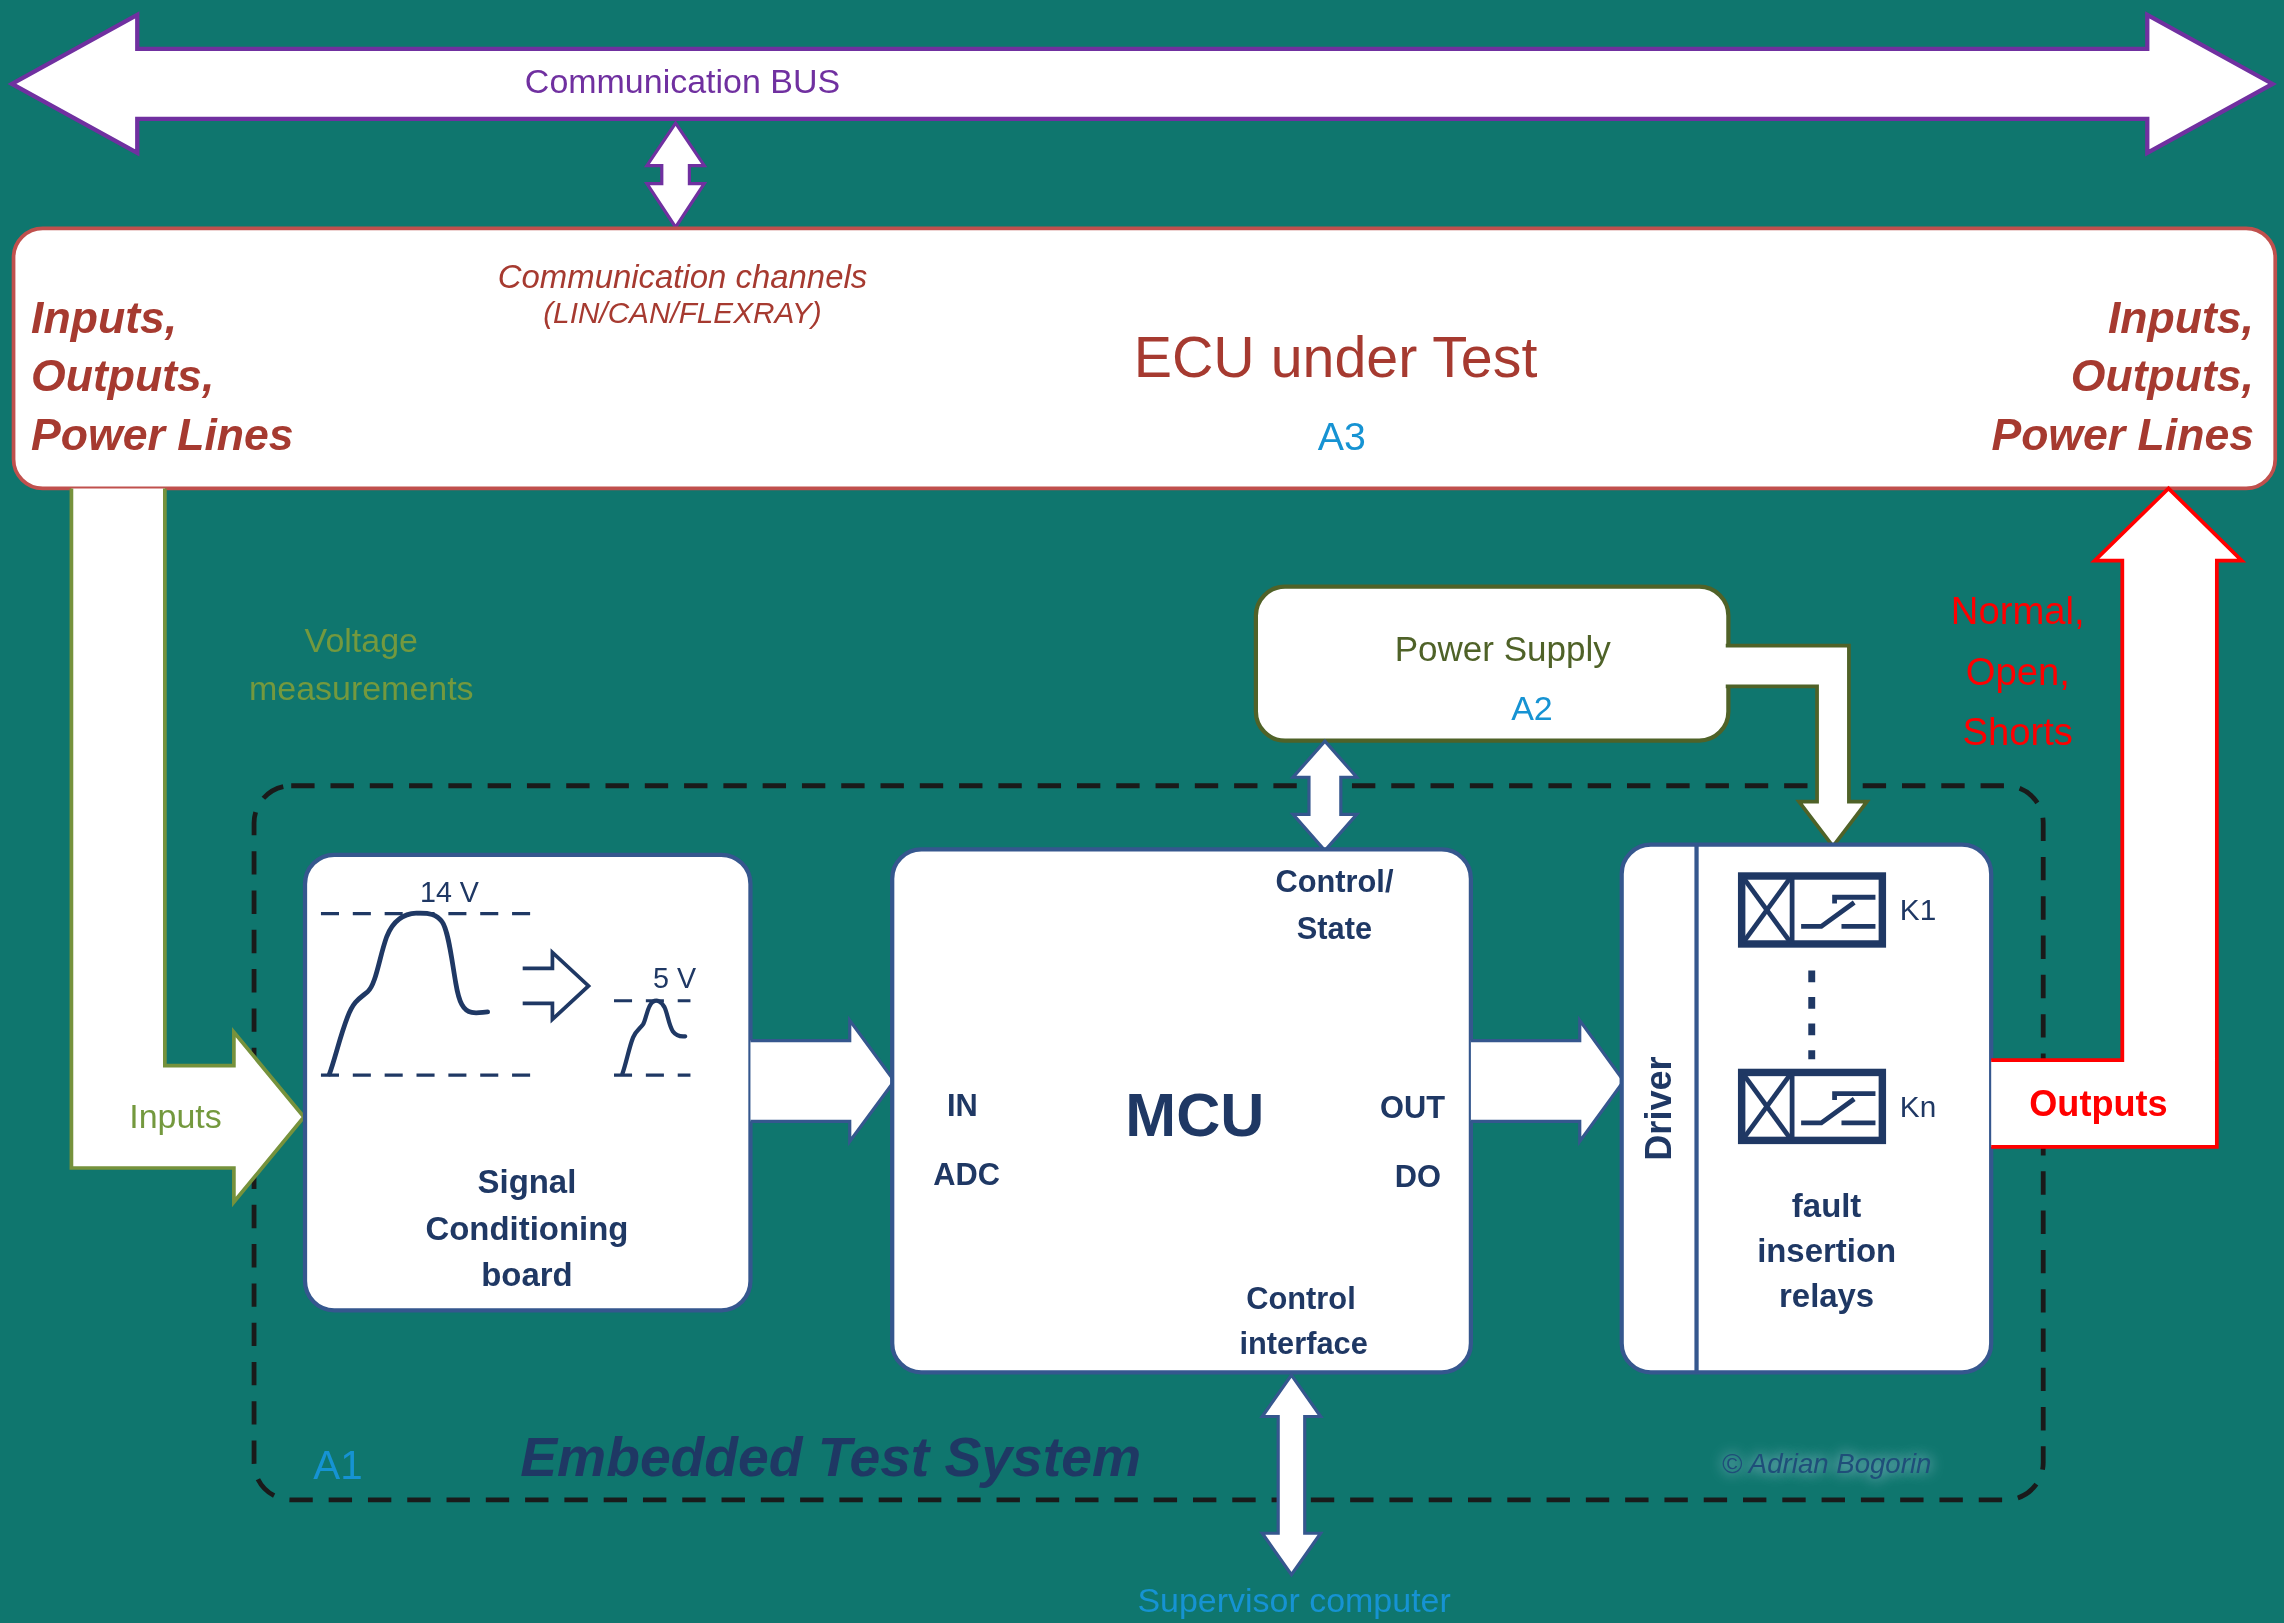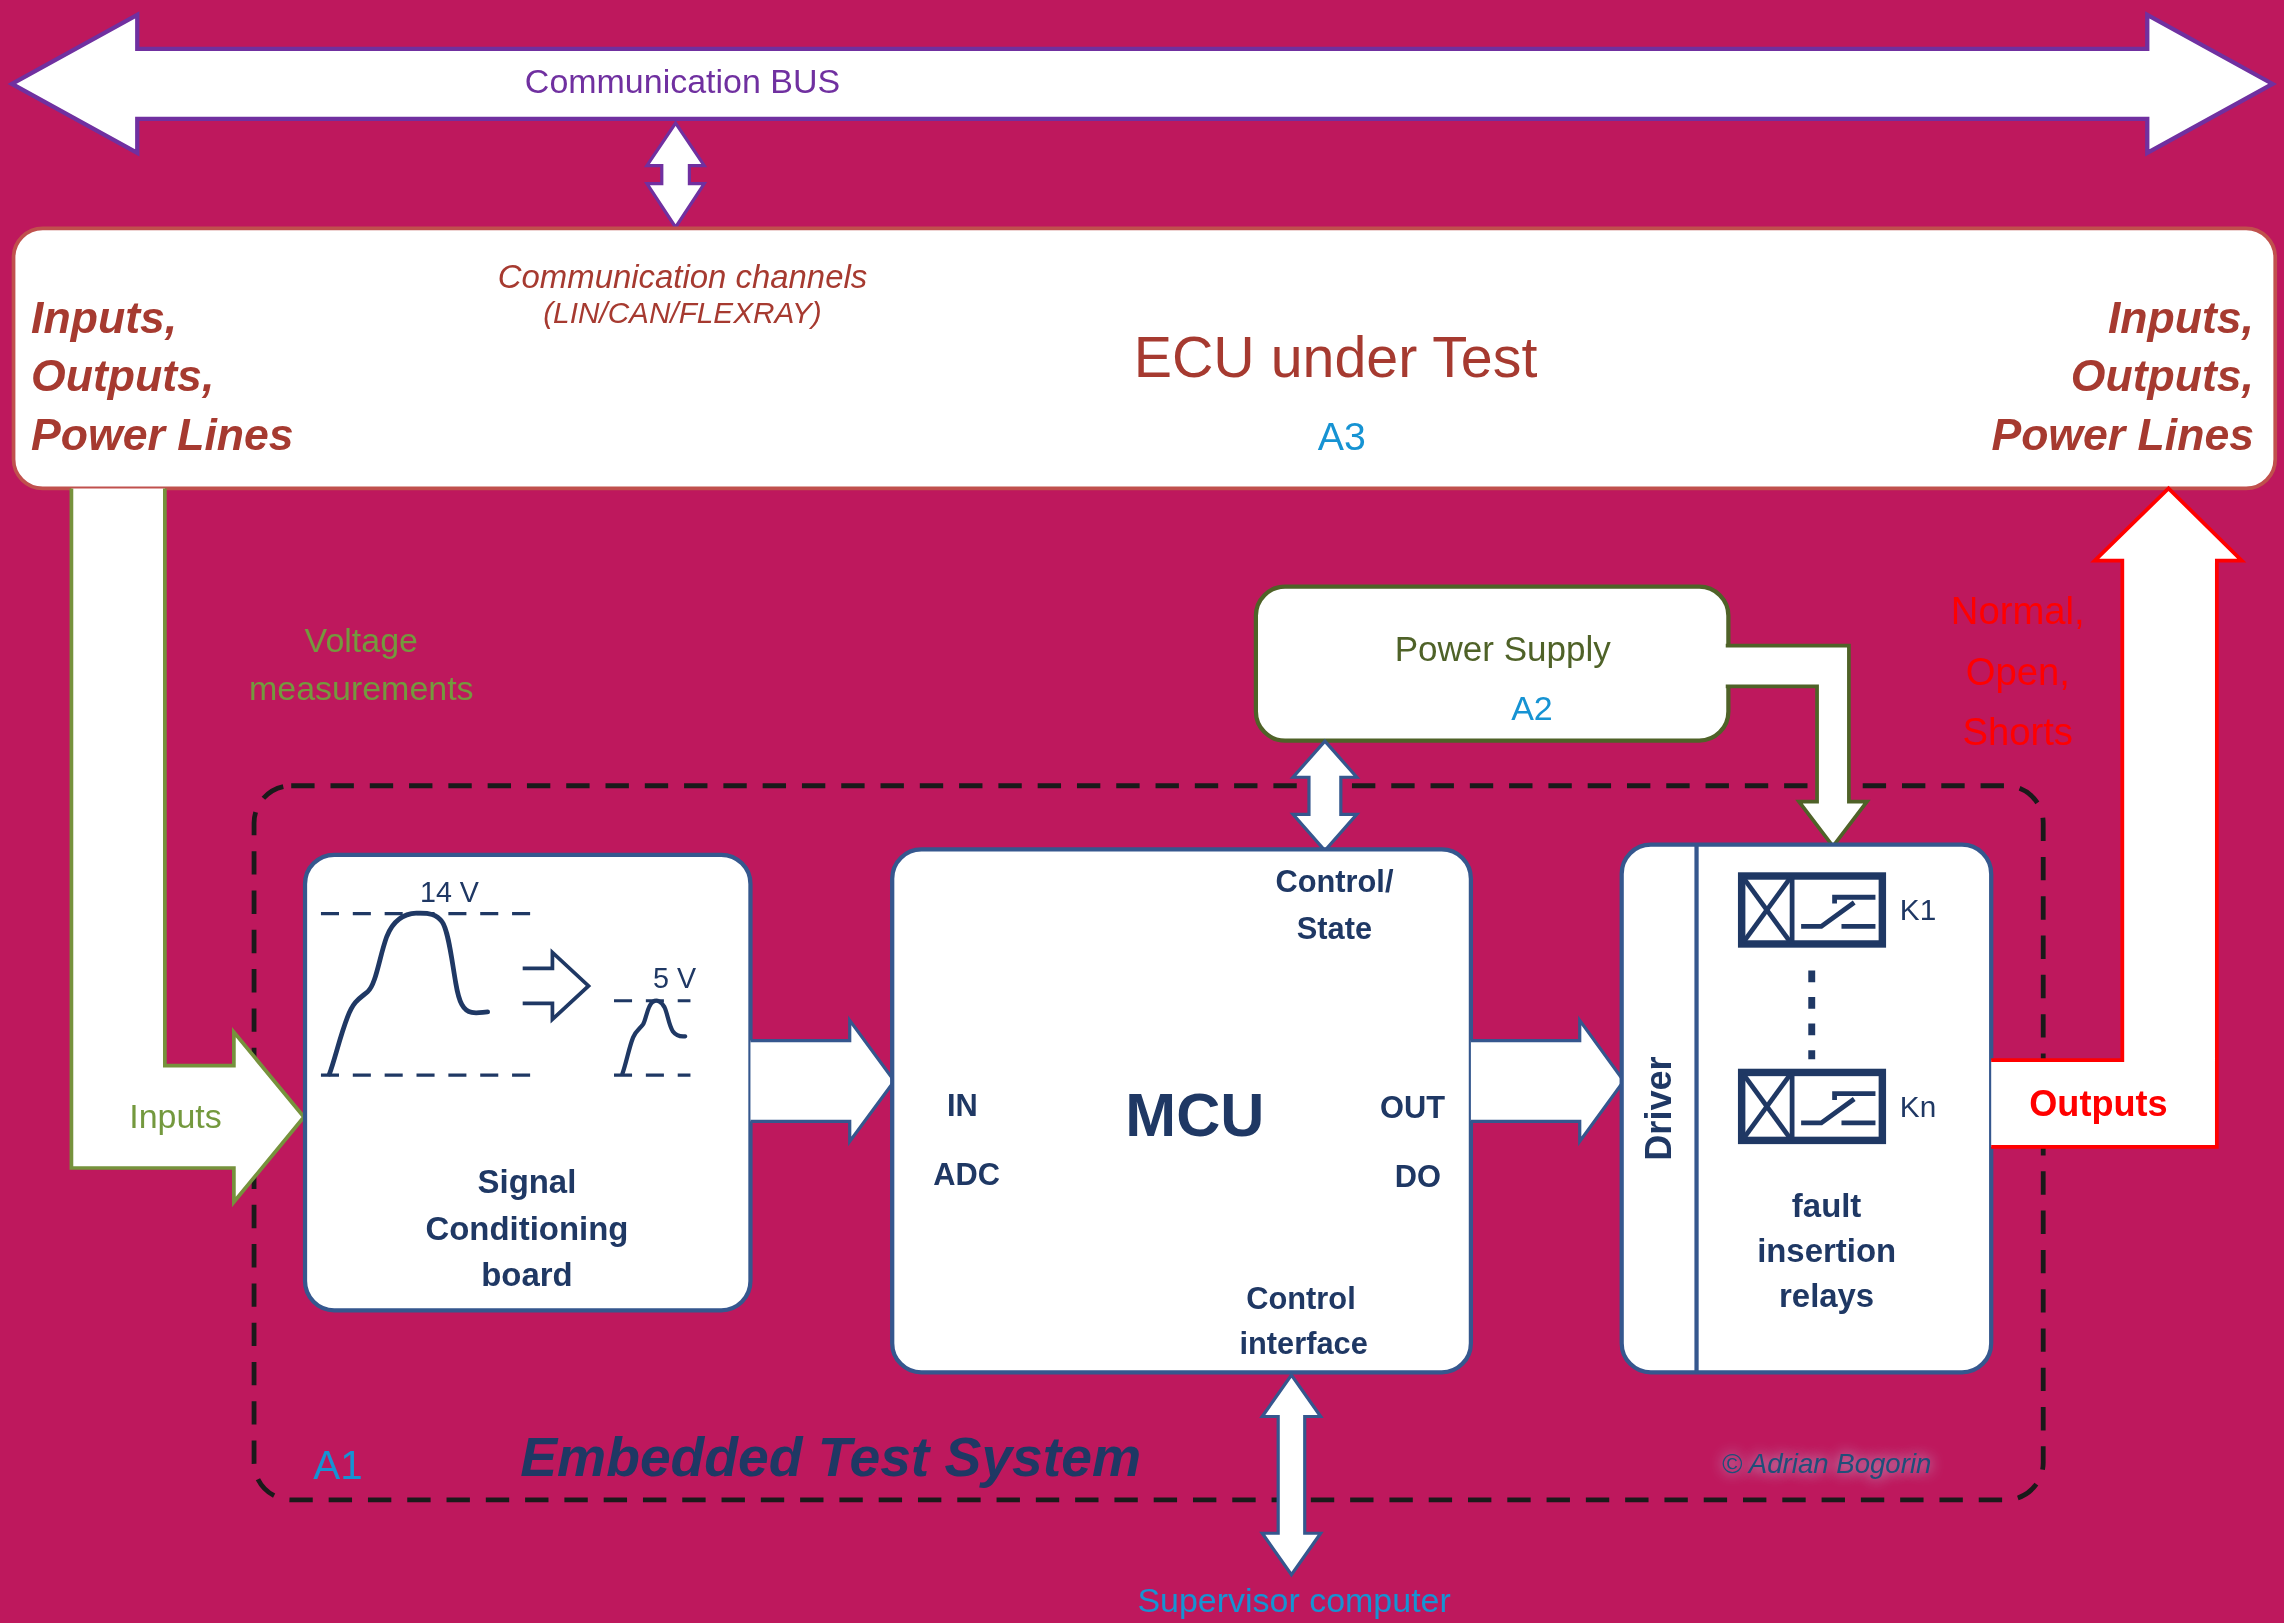--- a/index.html
+++ b/index.html
@@ -1,16 +1,16 @@
 <!DOCTYPE html>
 <html style="font-size:8.5px"><head>
 <meta charset="utf-8">
 <style>
   html,body{margin:0;padding:0;background:#ffffff;width:100%;height:100%;}
-  .stage{position:relative;width:100vw;height:100vh;overflow:hidden;background:#be185d;}
+  .stage{position:relative;width:100vw;height:100vh;overflow:hidden;background:#0f766e;}
   svg{display:block;width:100%;height:100%;font-family:"Liberation Sans",sans-serif;}
   
   .purple-shape{fill:#ffffff;stroke:#7030A0;stroke-width:8;stroke-linejoin:miter;}
   .ecu-box{fill:#ffffff;stroke:#C0504D;stroke-width:7;}
   .olive-shape{fill:#ffffff;stroke:#76923C;stroke-width:7;stroke-linejoin:miter;}
   .ps-box{fill:#ffffff;stroke:#4F6228;stroke-width:8;}
   .navy-box{fill:#ffffff;stroke:#35578E;stroke-width:8;}
   .navy-shape{fill:#ffffff;stroke:#35578E;stroke-width:6;stroke-linejoin:miter;}
   .navy-line{fill:none;stroke:#1F3864;stroke-width:7;stroke-linecap:round;}
   .navy-dash{fill:none;stroke:#1F3864;stroke-width:6;stroke-dasharray:34 26;}

